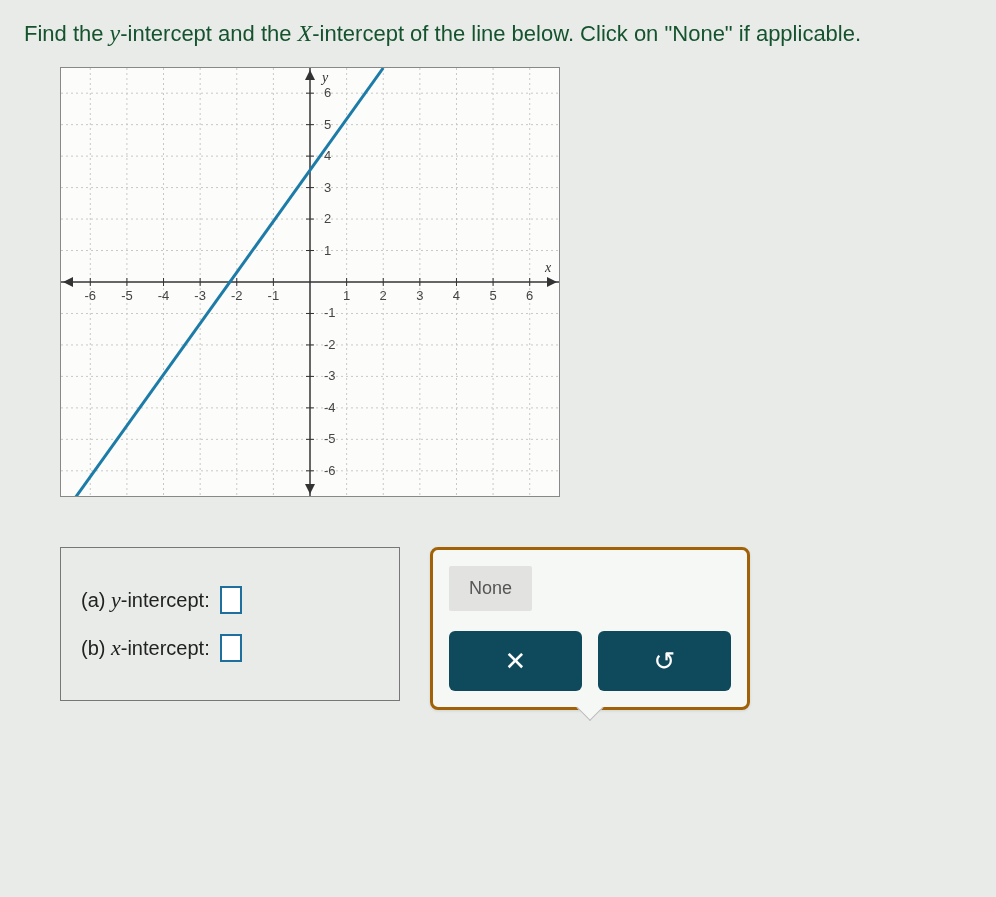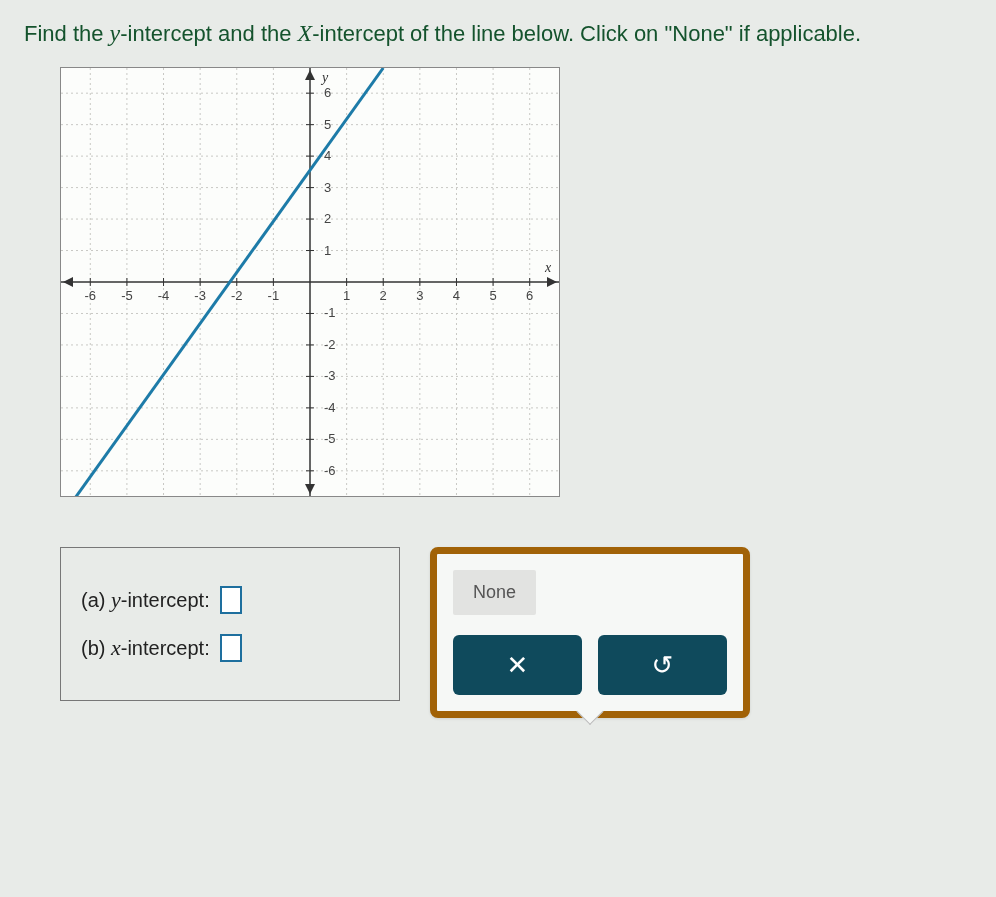--- a/index.html
+++ b/index.html
@@ -26,21 +26,21 @@
     background: transparent;
     font-family: Arial, sans-serif; font-size: 20px;
   }
   .answer-box .row { display: flex; align-items: center; gap: 10px; margin: 20px 0; }
   .answer-box .ital { font-style: italic; font-family: 'Times New Roman', serif; font-size: 22px; }
   .input-slot {
     width: 22px; height: 28px; border: 2px solid #1e6f9e;
     display: inline-block; background: #fff;
   }
   .tool-panel {
-    border: 7px solid #a16207; border-radius: 8px;
+    border: 3px solid #a16207; border-radius: 8px;
     padding: 16px; width: 320px; background: #f6f8f6;
     box-shadow: 0 1px 3px rgba(0,0,0,0.1);
     position: relative;
   }
   .none-btn {
     display: inline-block; padding: 12px 20px;
     background: #e2e3e1; color: #555; font-family: Arial, sans-serif;
     font-size: 18px; border-radius: 2px; margin-bottom: 20px;
   }
   .btn-row { display: flex; gap: 16px; }

